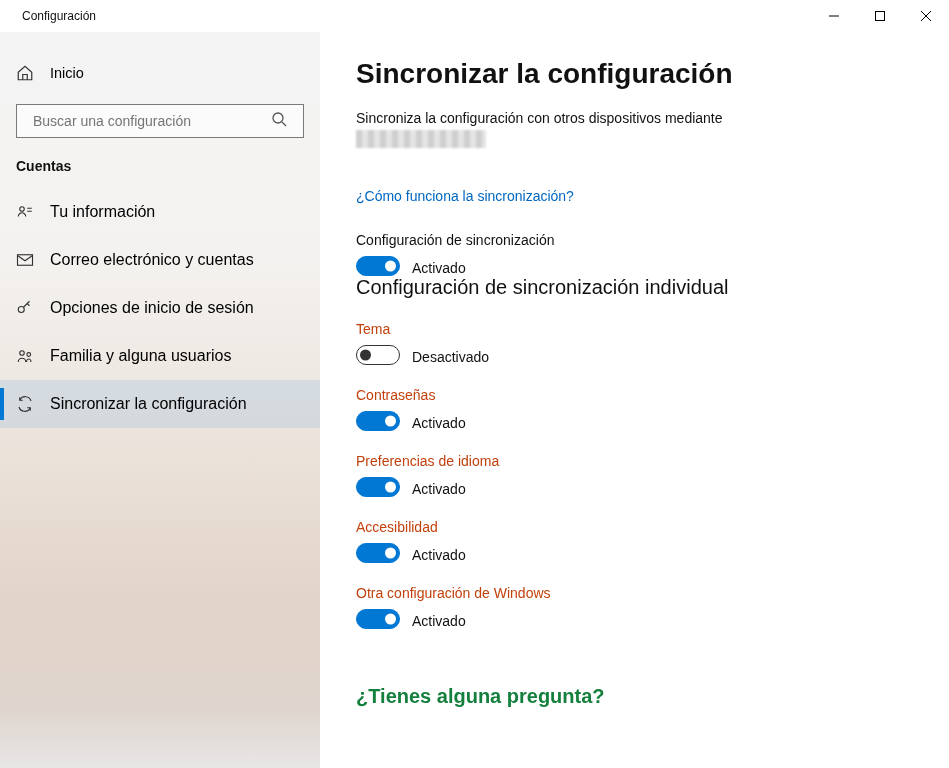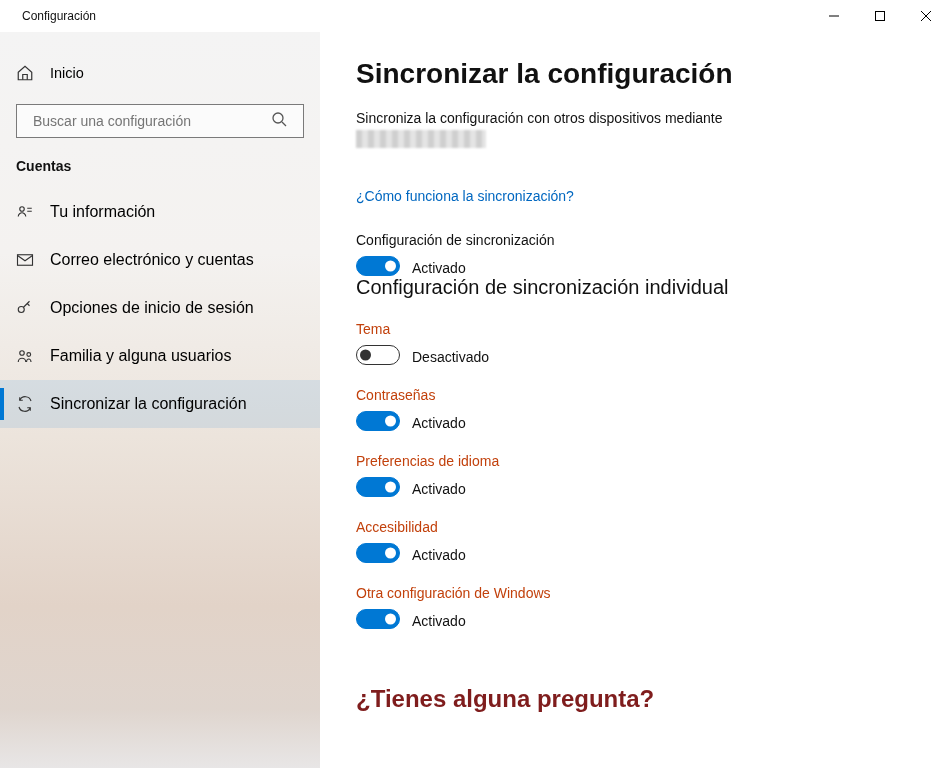--- a/index.html
+++ b/index.html
@@ -31,21 +31,21 @@
 .setting-label { font-size: 14px; color: #111; margin-top: 28px; }
 .toggle-row { display: flex; align-items: flex-end; margin-top: 8px; }
 .toggle { width: 44px; height: 20px; border-radius: 10px; position: relative; cursor: pointer; }
 .toggle.on { background: #0078d4; border: 1px solid #0078d4; }
 .toggle.on .knob { position: absolute; right: 3px; top: 50%; transform: translateY(-50%); width: 11px; height: 11px; border-radius: 50%; background: #fff; }
 .toggle.off { background: #fff; border: 1px solid #333; }
 .toggle.off .knob { position: absolute; left: 3px; top: 50%; transform: translateY(-50%); width: 11px; height: 11px; border-radius: 50%; background: #333; }
 .toggle-text { margin-left: 12px; font-size: 14px; color: #111; }
 .subheading { font-size: 20px; font-weight: 400; color: #111; }
 .sub-setting-label { font-size: 14px; color: #c2410c; margin-top: 22px; }
-.footer-heading { font-size: 24px; font-weight: 600; color: #7f1d1d; margin-top: 56px; }
+.footer-heading { font-size: 20px; font-weight: 600; color: #15803d; margin-top: 56px; }
 </style>
 </head>
 <body>
 
 <div class="titlebar">
   <span class="titlebar-title">Configuración</span>
   <div class="titlebar-controls">
     <div class="titlebar-btn">
       <svg viewBox="0 0 10 10">
           <path d="M0 5 H10" stroke="#000" stroke-width="1"></path>

